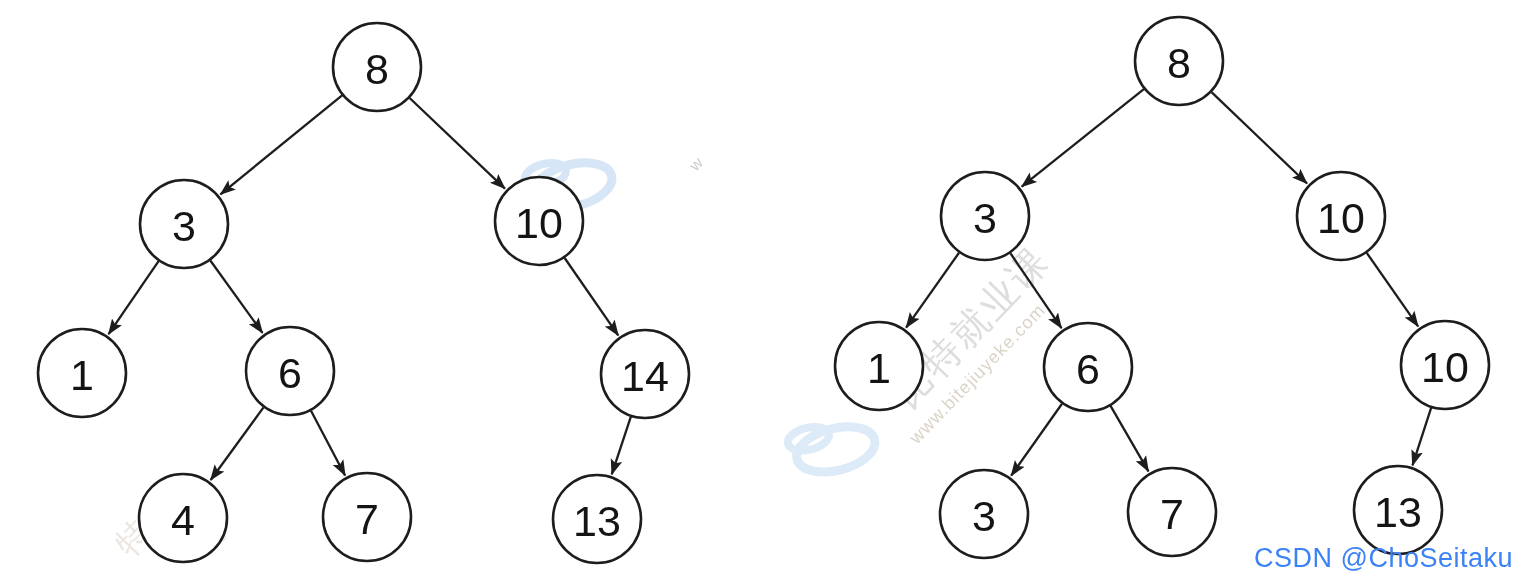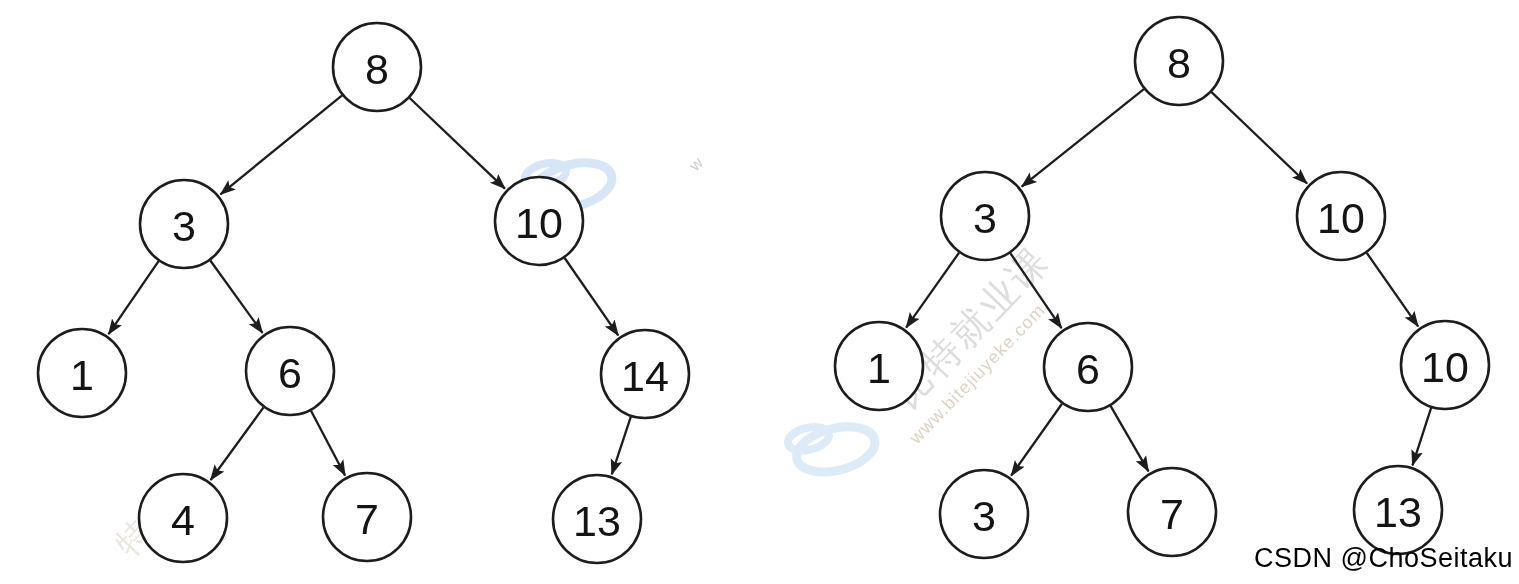--- a/index.html
+++ b/index.html
@@ -15,21 +15,21 @@
   .node-label {
     font-family: "Liberation Sans", sans-serif;
     font-weight: 400;
   }
   .csdn-watermark {
     position: absolute;
     left: 1254px;
     top: 543px;
     font-size: 27px;
     letter-spacing: 0.5px;
-    color: #000000;
+    color: #3b82f6;
     white-space: nowrap;
     font-family: "Liberation Sans", sans-serif;
   }
   .wm-cn {
     font-family: "DejaVu Sans", sans-serif;
     letter-spacing: 3px;
   }
   .wm-url {
     font-family: "Liberation Sans", sans-serif;
     letter-spacing: 1px;

